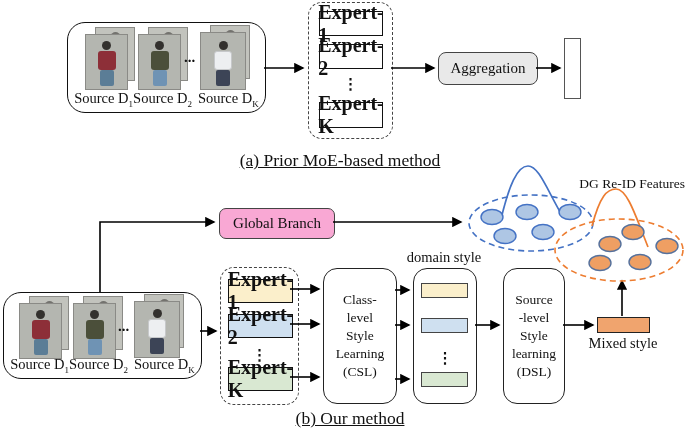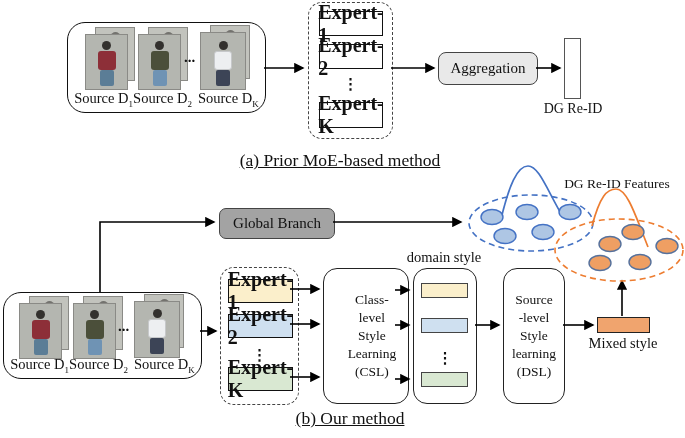--- a/index.html
+++ b/index.html
@@ -117,29 +117,28 @@
       <div class="expert" style="left:10px;top:8px;width:62px;height:23px;">Expert-1</div>
       <div class="expert" style="left:10px;top:41px;width:62px;height:23px;">Expert-2</div>
       <div class="vdots" style="top:74px;">⋮</div>
       <div class="expert" style="left:10px;top:99px;width:62px;height:24px;">Expert-K</div>
     </div>
 
     <div class="pill" style="left:438px;top:52px;width:98px;height:31px;background:#E9E9E9;">Aggregation</div>
 
     <div class="abs" style="left:564px;top:38px;width:15px;height:59px;background:#fff;border:1.4px solid #555;"></div>
     <div class="lbl" style="left:527px;top:101px;width:92px;font-size:14px;line-height:1.18;">
-      <div>DG Re-ID</div>
     </div>
 
     <div class="caption" style="left:140px;top:150px;width:400px;">(a) Prior MoE-based method</div>
   </div>
 
   <div>
 
-    <div class="pill" style="left:219px;top:208px;width:114px;height:29px;background:#a3a3a3;border-radius:7px;">Global Branch</div>
+    <div class="pill" style="left:219px;top:208px;width:114px;height:29px;background:#f9a8d4;border-radius:7px;">Global Branch</div>
 
     <div class="rbox" style="left:3px;top:292px;width:197px;height:85px;">
       <div class="stack" style="left:15px;top:3px;">
         <div class="photo back s1">
             <span class="pfig">
               <span class="p-head"></span>
               <span class="p-torso"></span>
               <span class="p-legs"></span>
             </span>
           </div>
@@ -189,21 +188,21 @@
       </div>
     </div>
 
     <div class="dashbox" style="left:220px;top:267px;width:77px;height:136px;">
       <div class="expert" style="left:7px;top:11px;width:63px;height:22px;background:#FBEFCB;">Expert-1</div>
       <div class="expert" style="left:7px;top:46px;width:63px;height:22px;background:#CFE0F0;">Expert-2</div>
       <div class="vdots" style="top:80px;">⋮</div>
       <div class="expert" style="left:7px;top:99px;width:63px;height:22px;background:#D9E8D2;">Expert-K</div>
     </div>
 
-    <div class="proc" style="left:323px;top:268px;width:72px;height:134px;padding-left:12px;">
+    <div class="proc" style="left:323px;top:268px;width:72px;height:134px;">
       <div>
         <div>Class-</div>
         <div>level</div>
         <div>Style</div>
         <div>Learning</div>
         <div>(CSL)</div>
       </div>
     </div>
 
     <div class="lbl" style="left:403px;top:249px;width:82px;font-size:14.5px;font-family:Liberation Serif, serif;">domain style</div>
@@ -220,21 +219,21 @@
         <div>-level</div>
         <div>Style</div>
         <div>learning</div>
         <div>(DSL)</div>
       </div>
     </div>
 
     <div class="bar" style="left:597px;top:317px;width:51px;height:14px;background:#F0A46E;border-color:#222;"></div>
     <div class="lbl" style="left:578px;top:335px;width:90px;font-size:14.5px;">Mixed style</div>
 
-    <div class="lbl" style="left:549px;top:176px;width:136px;font-size:13.5px;">DG Re-ID Features</div>
+    <div class="lbl" style="left:549px;top:176px;width:136px;font-size:13.5px;text-align:right;">DG Re-ID Features</div>
 
     <div class="caption" style="left:150px;top:408px;width:400px;">(b) Our method</div>
   </div>
 
   <svg class="overlay" width="685" height="438" viewBox="0 0 685 438">
     <defs>
       <marker id="arr" viewBox="0 0 10 10" refX="8.5" refY="5" markerWidth="6.5" markerHeight="6.5" orient="auto-start-reverse">
         <path d="M0,0 L10,5 L0,10 z" fill="#000"></path>
       </marker>
     </defs>

